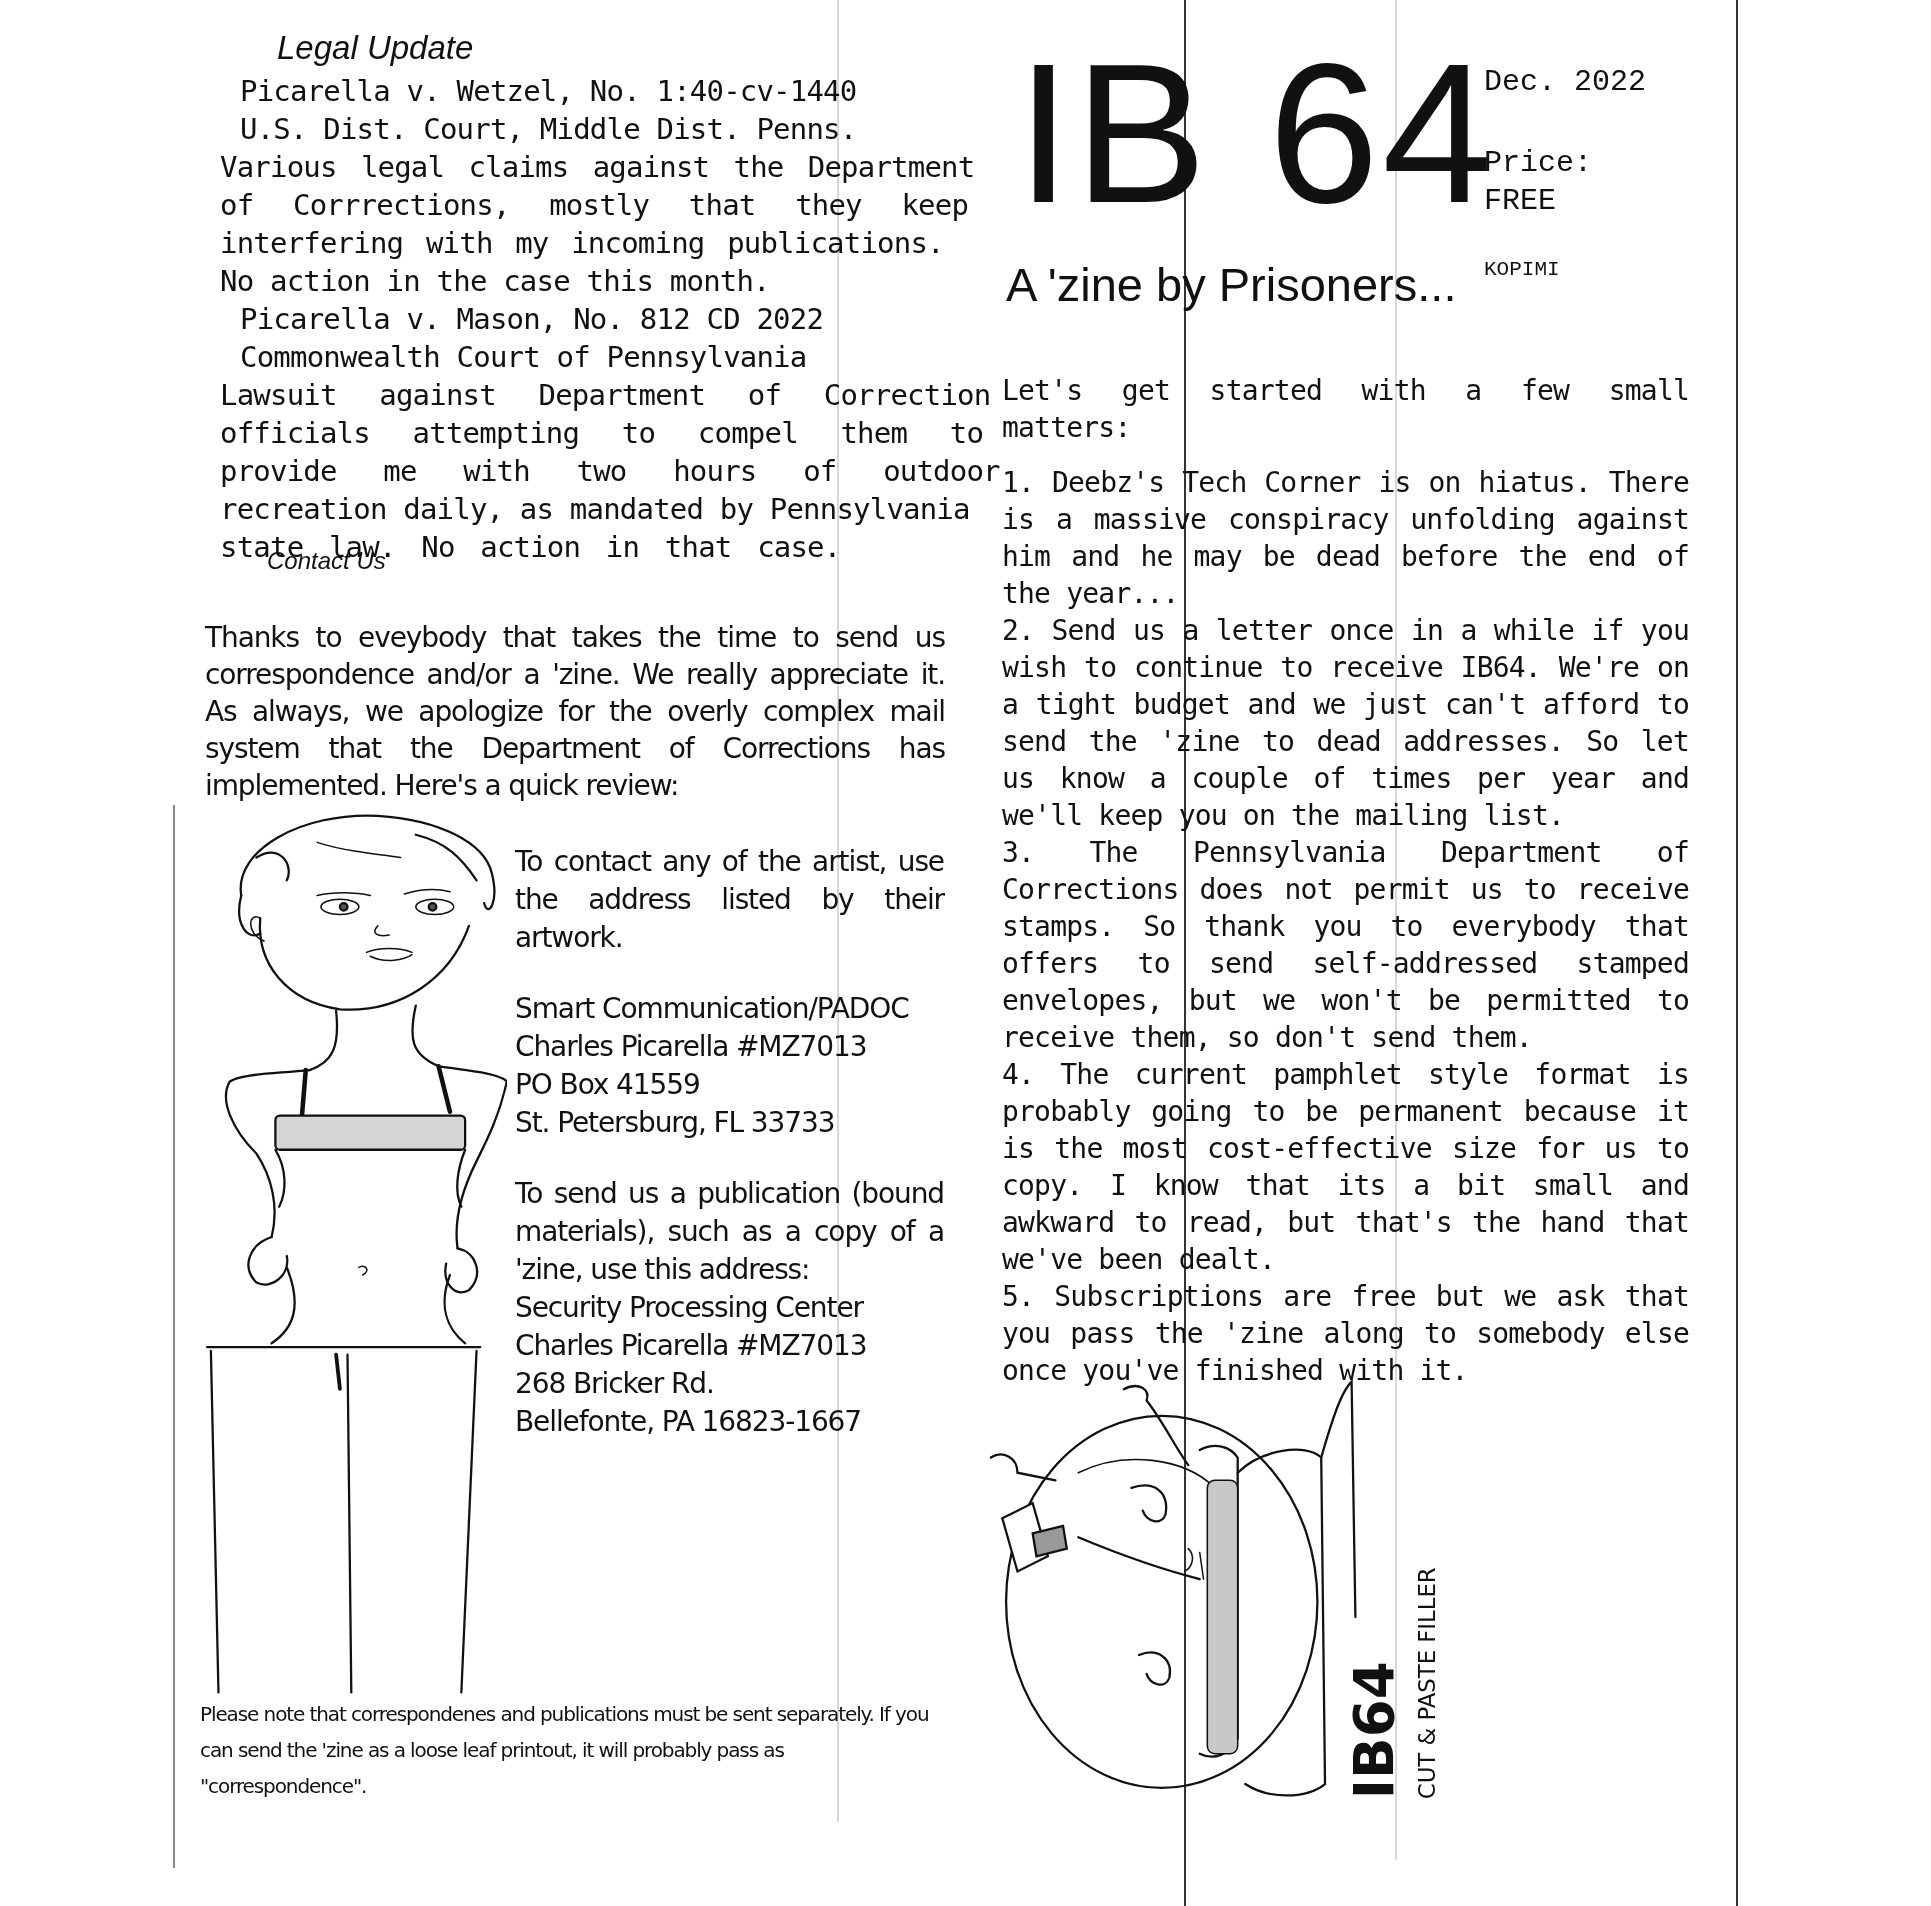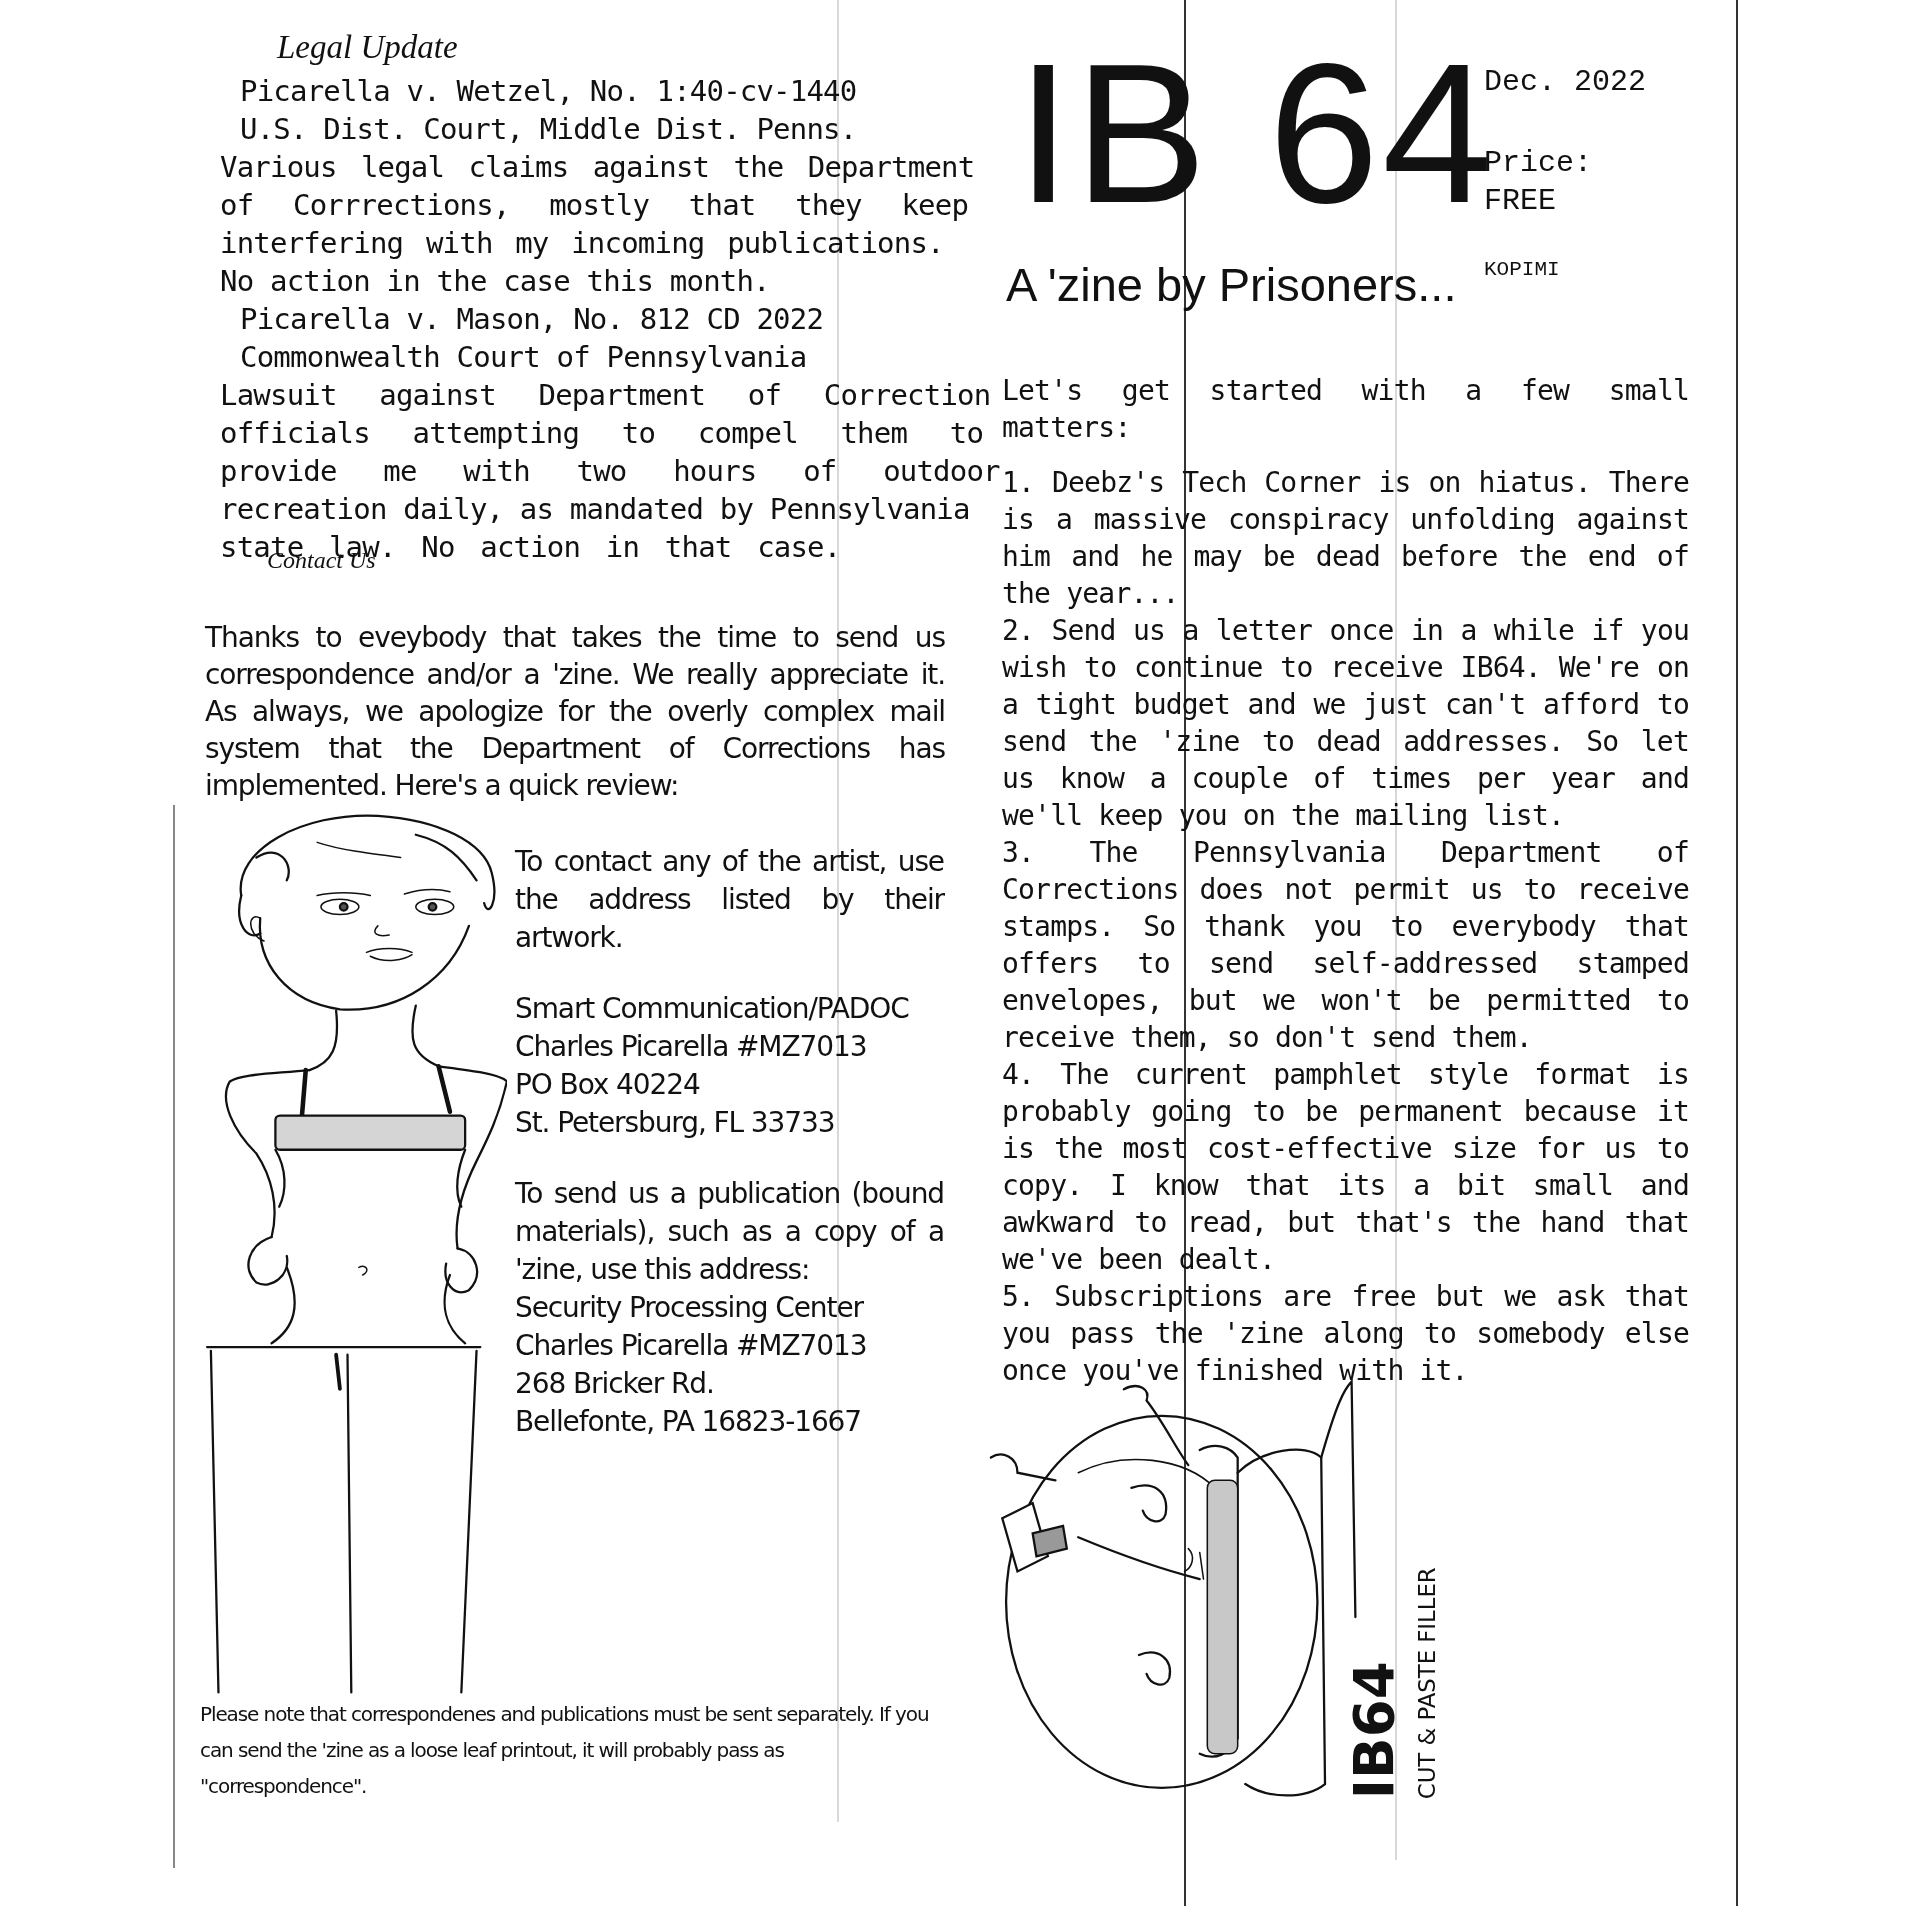--- a/index.html
+++ b/index.html
@@ -7,21 +7,21 @@
     width: 1931px; height: 1907px; position: relative; overflow: hidden;
     background: #ffffff; color: #111111;
     font-family: "DejaVu Sans Mono", monospace;
   }
   .abs { position: absolute; }
   .scanline { position: absolute; top: 0; width: 1.5px; background: #333; }
   .scanline.faint { background: #d8d8d8; width: 2.3px; }
   .mono { font-family: "DejaVu Sans Mono", "Liberation Mono", monospace; letter-spacing: -0.8px; }
   .sans { font-family: "Liberation Sans", "DejaVu Sans", sans-serif; }
   .cond { font-family: "DejaVu Sans", sans-serif; letter-spacing: -1.1px; }
-  .script { font-family: Liberation Serif, serif; font-style: italic; }
+  .script { font-family: Liberation Sans, sans-serif; font-style: italic; }
   .justify { text-align: justify; text-align-last: left; }
   .line { display: block; white-space: nowrap; }
 
   
   #legal-heading { left: 277px; top: 29px; font-size: 33px; }
   #legal-block { left: 220px; top: 72px; width: 691px; font-size: 29px; line-height: 38px; }
   #legal-block .case { padding-left: 20px; }
   #contact-heading { left: 267px; top: 547px; font-size: 24px; }
   #contact-intro { left: 205px; top: 619px; width: 740px; font-size: 28px; line-height: 37px; }
   #girl-art { left: 188px; top: 812px; width: 319px; height: 888px; }
@@ -112,21 +112,21 @@
   <path d="M25 705 L385 705" stroke-width="3"></path>
   <path d="M30 710 L40 1160 M380 710 L360 1160 M210 715 L215 1160" stroke-width="3"></path>
   <path d="M195 715 L200 760" stroke-width="5"></path>
 </svg>
 
 <div id="contact-details" class="abs cond">
   <p class="justify">To contact any of the artist, use the address listed by their artwork.</p>
   <div class="addr">
     <div>Smart Communication/PADOC</div>
     <div>Charles Picarella #MZ7013</div>
-    <div>PO Box 40224</div>
+    <div>PO Box 41559</div>
     <div>St. Petersburg, FL 33733</div>
   </div>
   <div class="addr">
     <div class="justify">To send us a publication (bound materials), such as a copy of a 'zine, use this address:</div>
     <div>Security Processing Center</div>
     <div>Charles Picarella #MZ7013</div>
     <div>268 Bricker Rd.</div>
     <div>Bellefonte, PA 16823-1667</div>
   </div>
 </div>

